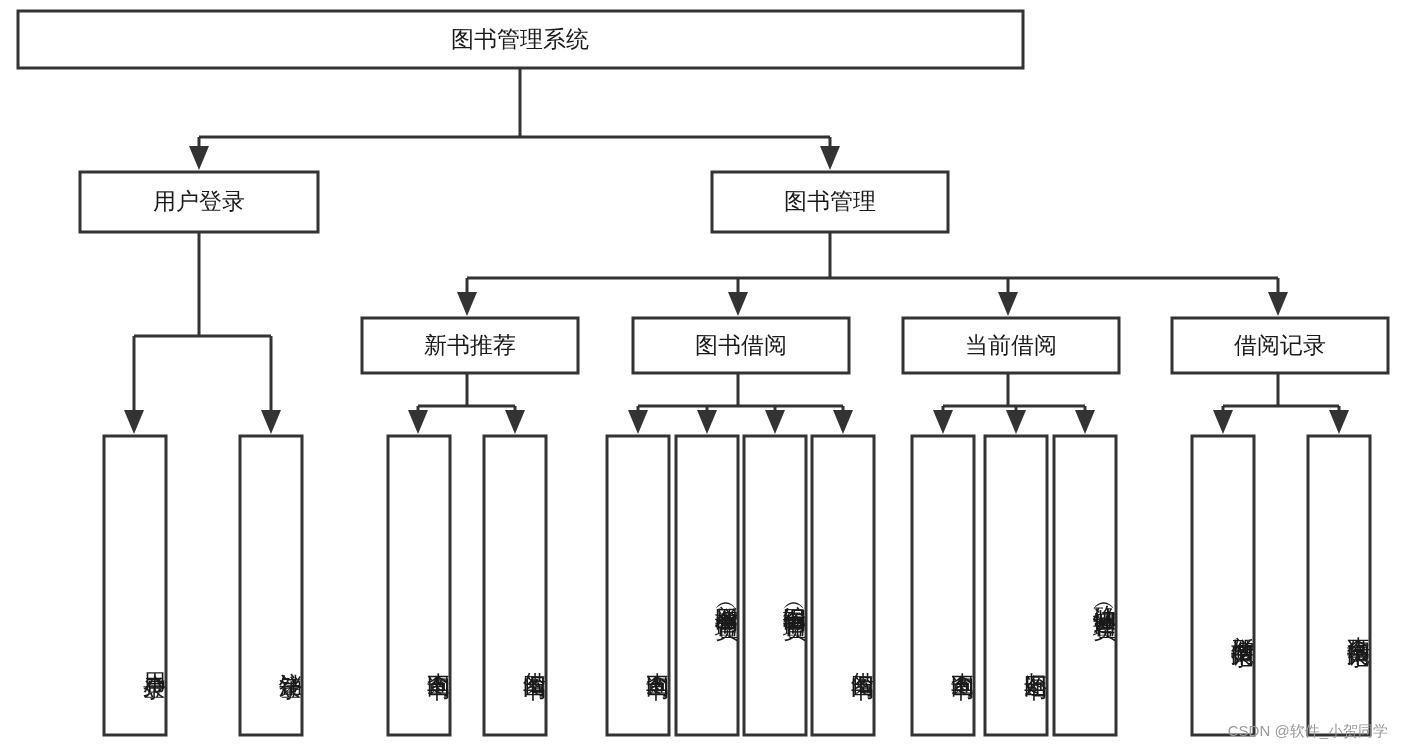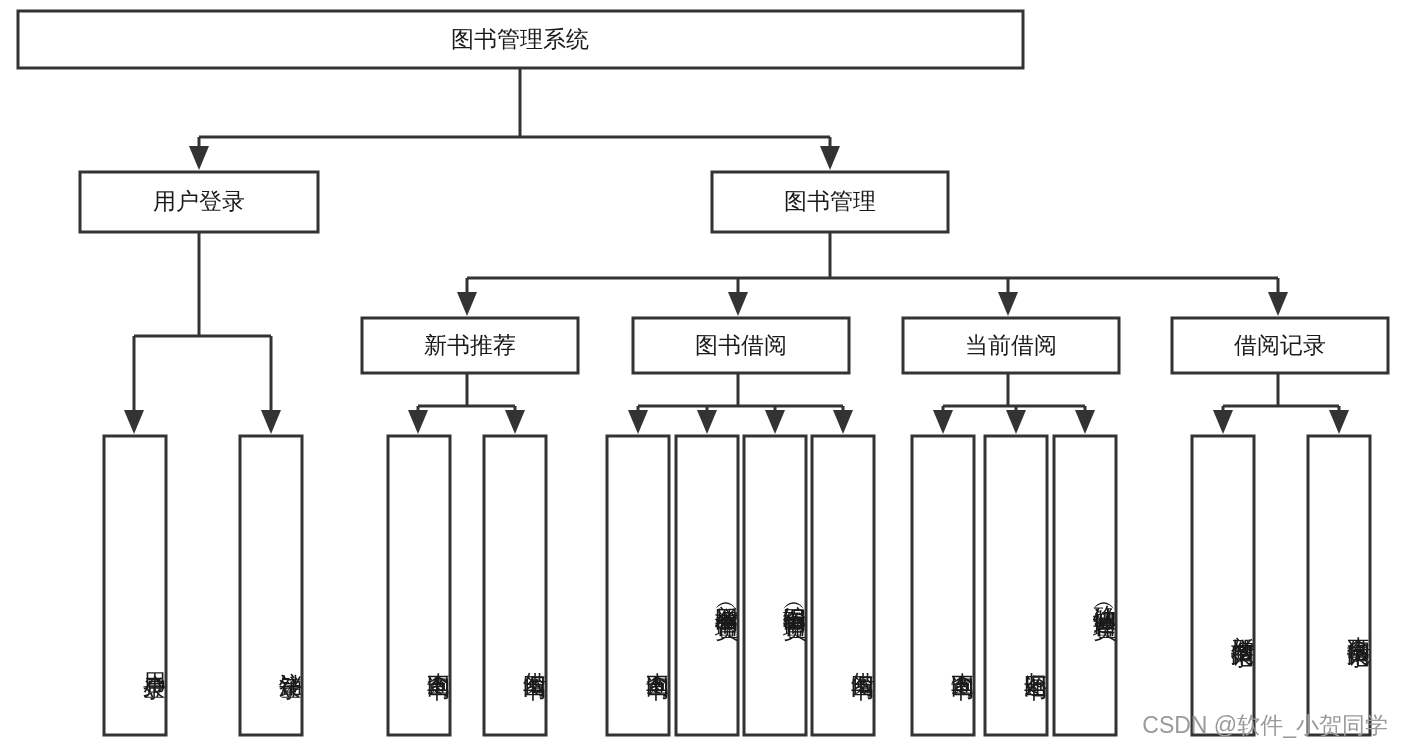--- a/index.html
+++ b/index.html
@@ -62,21 +62,21 @@
     display: flex;
     align-items: flex-start;
     justify-content: center;
     pointer-events: none;
   }
   .watermark {
     position: absolute;
     right: 8px;
     bottom: 6px;
     font-family: "Liberation Sans", "DejaVu Sans", sans-serif;
-    font-size: 23px;
+    font-size: 15px;
     color: #9a9a9a;
     white-space: nowrap;
   }
 </style>
 </head>
 <body>
 
 <div id="diagram-root">
 
   <svg id="flow-svg" viewBox="0 0 1405 747">

